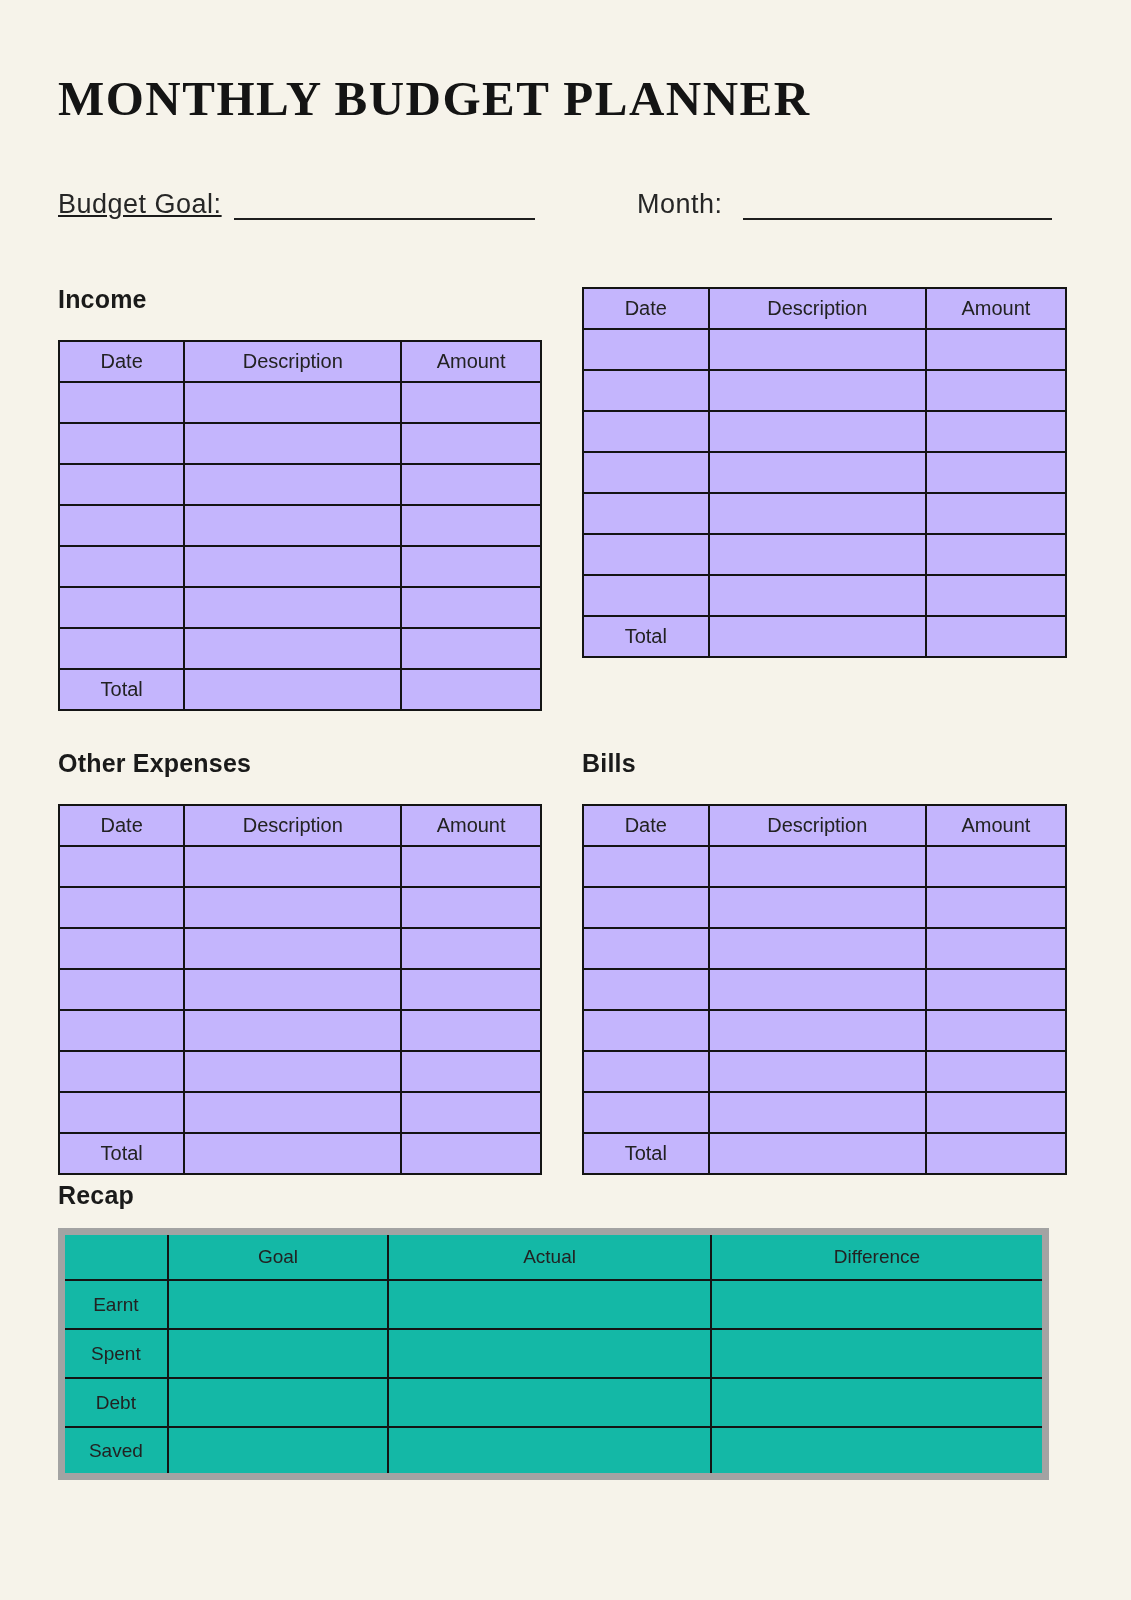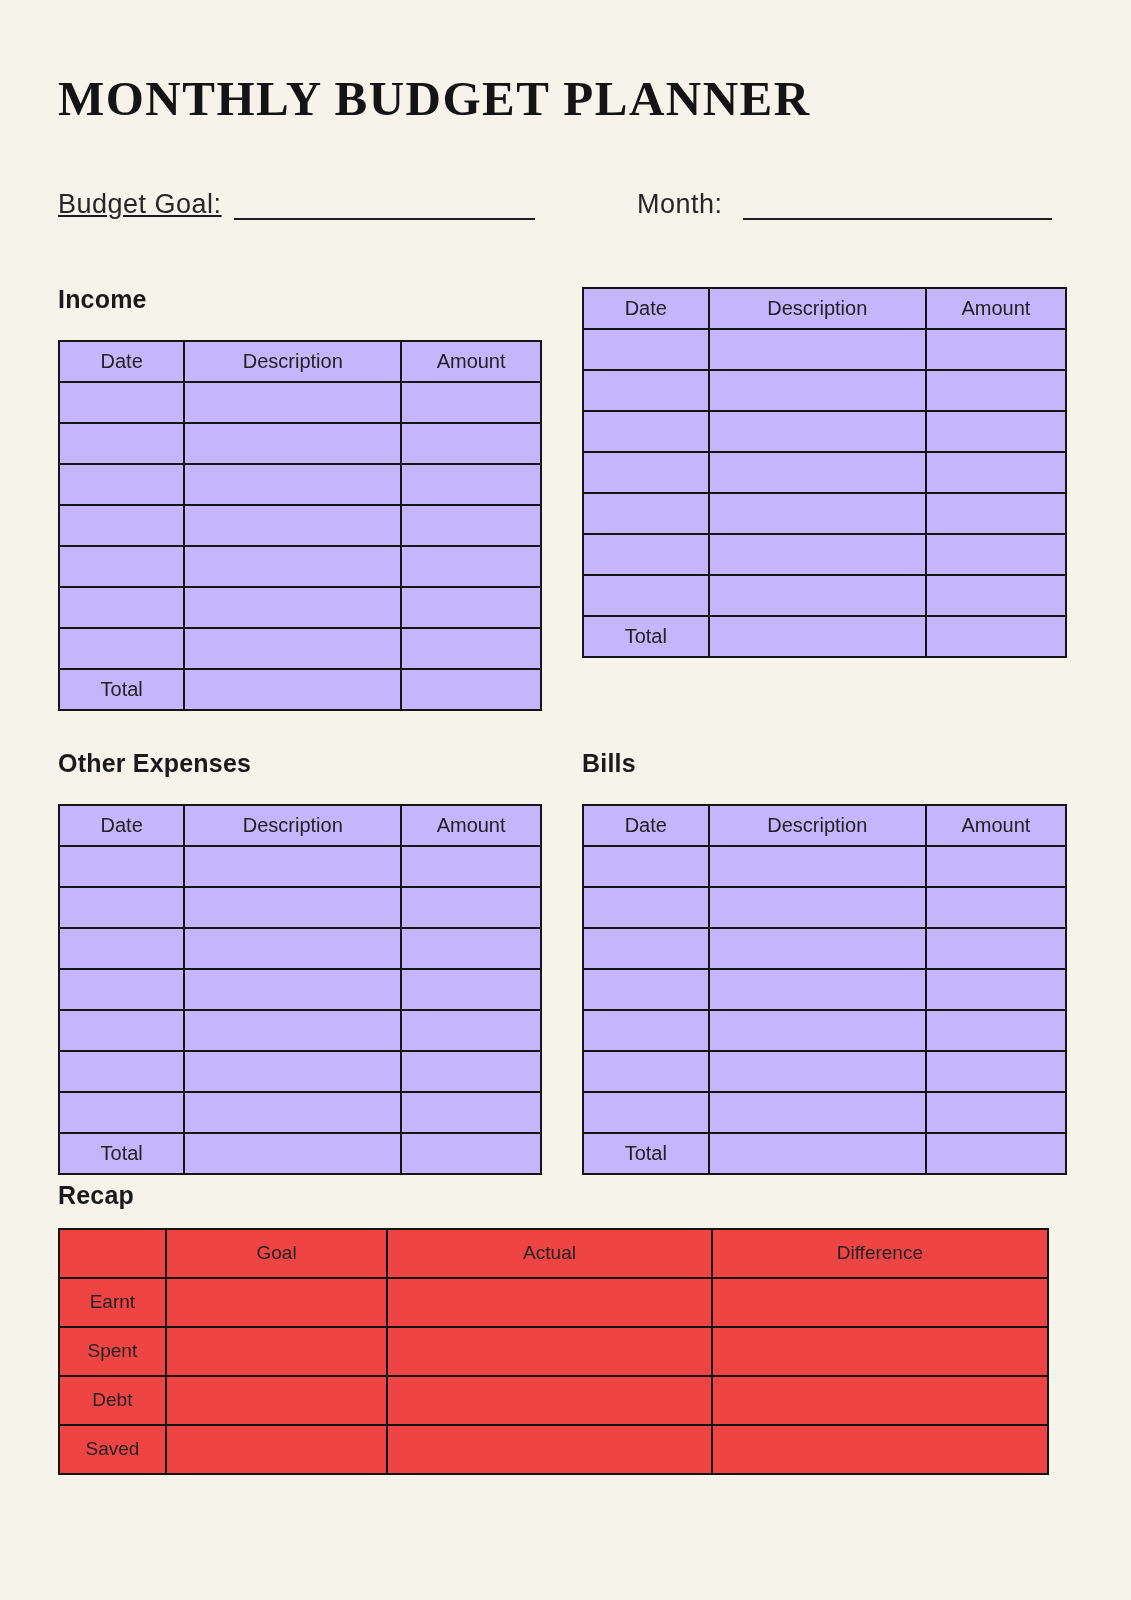--- a/index.html
+++ b/index.html
@@ -78,22 +78,22 @@
   .budget .col-0 { width: 26%; }
   .budget .col-1 { width: 45%; }
   .budget .col-2 { width: 29%; }
 
   .recap-section { margin-top: 8px; }
   .recap-section h2.section-heading { margin-bottom: 20px; }
   table.recap {
     width: 991px;
     border-collapse: collapse;
     table-layout: fixed;
-    background: #ef4444;
-    border: 2px solid #a3a3a3;
+    background: #14b8a6;
+    border: 7px solid #a3a3a3;
   }
   table.recap th, table.recap td {
     border: 2.4px solid #141414;
     height: 49px;
     padding: 0;
     font-size: 19px;
     font-weight: 400;
     text-align: center;
     vertical-align: middle;
     color: #222222;

